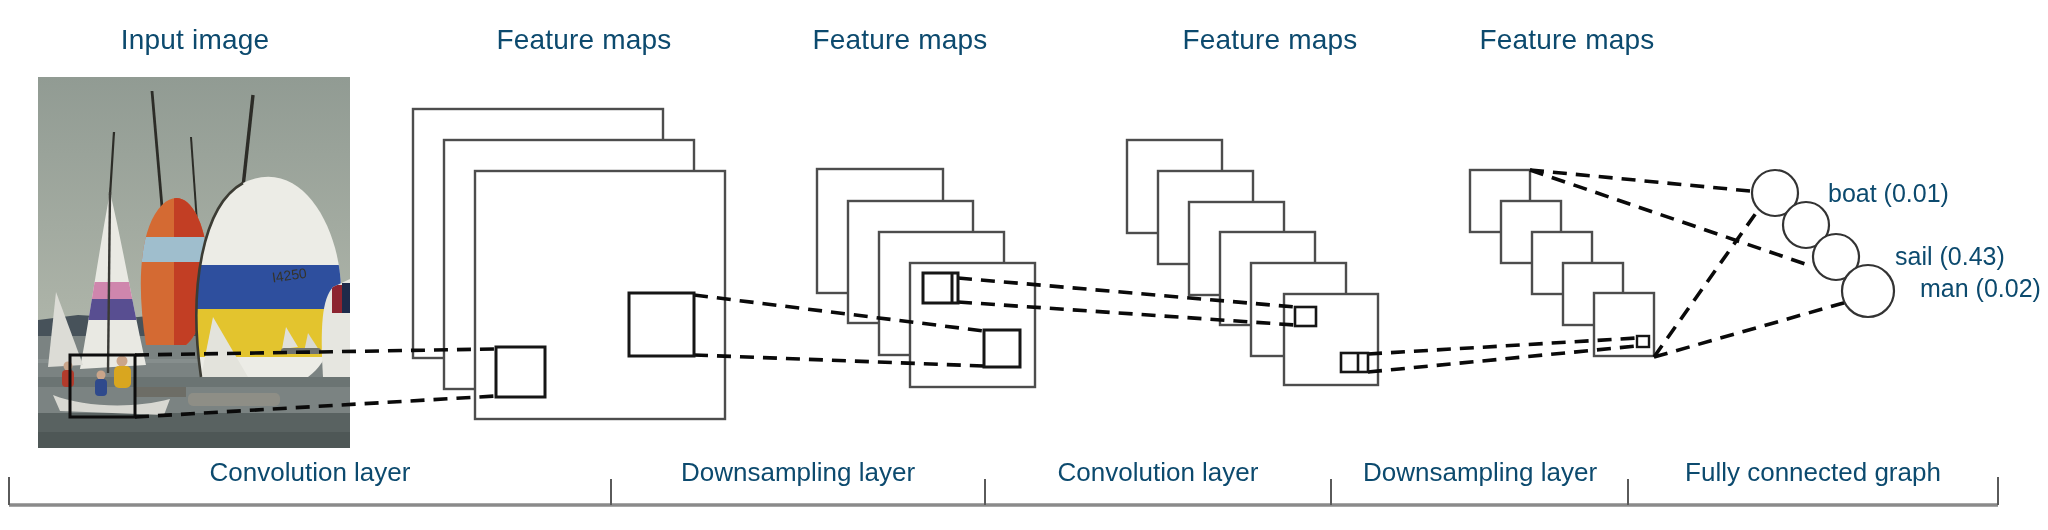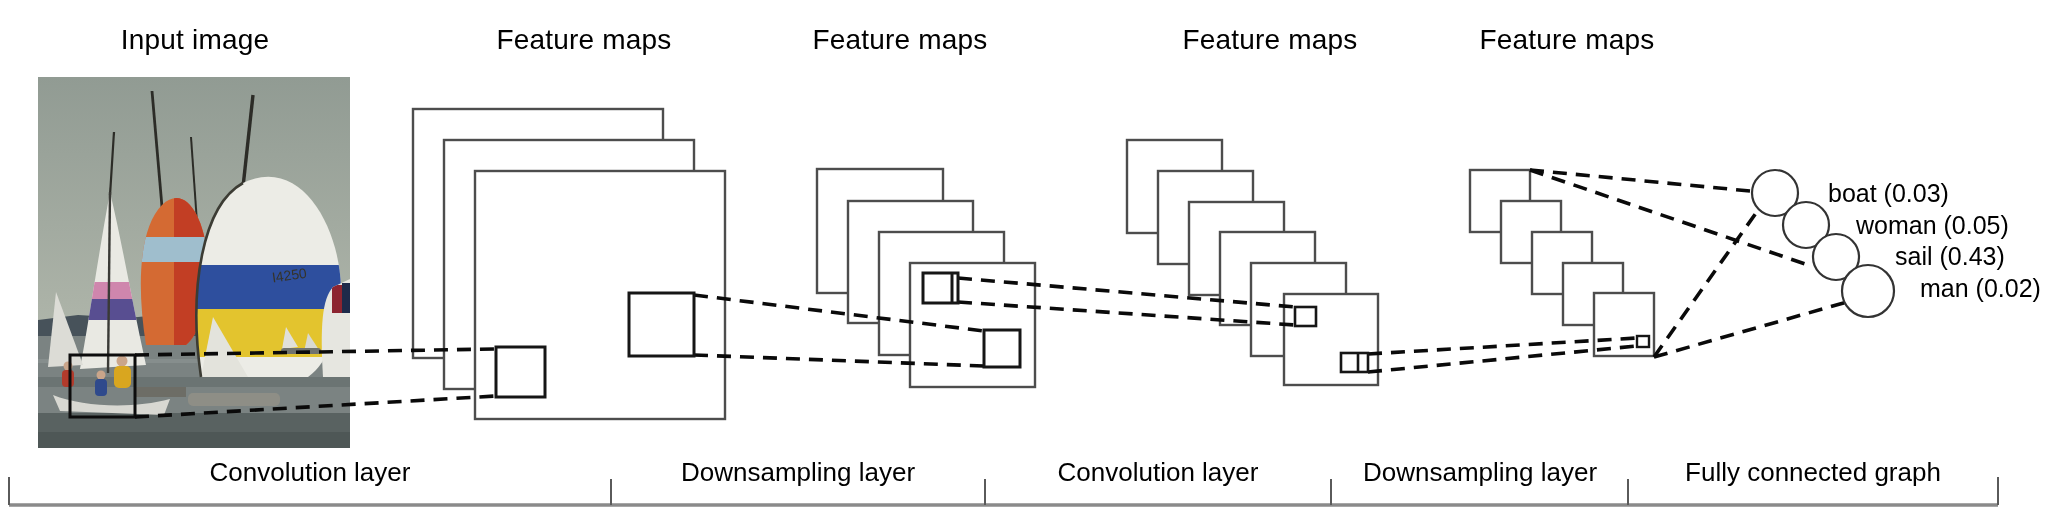--- a/index.html
+++ b/index.html
@@ -1,19 +1,19 @@
 <!DOCTYPE html>
 <html><head>
 <meta charset="utf-8">
 <style>
   html,body{margin:0;padding:0;background:#fff;}
   #canvas{position:relative;width:2048px;height:530px;background:#ffffff;overflow:hidden;
           font-family:"Liberation Sans","DejaVu Sans",sans-serif;color:#111;}
   #artwork{position:absolute;left:0;top:0;}
-  .lbl{position:absolute;white-space:nowrap;color:#000000;}
+  .lbl{position:absolute;white-space:nowrap;color:#0c4a6e;}
   .lbl-top{font-size:28px;top:40px;transform:translate(-50%,-50%);letter-spacing:0.2px;}
   .lbl-bottom{font-size:26px;top:472px;transform:translate(-50%,-50%);}
   .lbl-pred{font-size:25px;transform:translateY(-50%);}
 </style>
 </head>
 <body>
 
 <div id="canvas">
 
   <svg id="artwork" width="2048" height="530" viewBox="0 0 2048 530">
@@ -206,18 +206,17 @@
   <span class="lbl lbl-top" style="left:900px">Feature maps</span>
   <span class="lbl lbl-top" style="left:1270px">Feature maps</span>
   <span class="lbl lbl-top" style="left:1567px">Feature maps</span>
 
   <span class="lbl lbl-bottom" style="left:310px">Convolution layer</span>
   <span class="lbl lbl-bottom" style="left:798px">Downsampling layer</span>
   <span class="lbl lbl-bottom" style="left:1158px">Convolution layer</span>
   <span class="lbl lbl-bottom" style="left:1480px">Downsampling layer</span>
   <span class="lbl lbl-bottom" style="left:1813px">Fully connected graph</span>
 
-  <span class="lbl lbl-pred" style="left:1828px;top:193px">boat (0.03)</span>
-  <span class="lbl lbl-pred" style="left:1856px;top:225px">woman (0.05)</span>
+  <span class="lbl lbl-pred" style="left:1828px;top:193px">boat (0.01)</span>
   <span class="lbl lbl-pred" style="left:1895px;top:256px">sail (0.43)</span>
   <span class="lbl lbl-pred" style="left:1920px;top:288px">man (0.02)</span>
 
 </div>
 
 </body></html>

